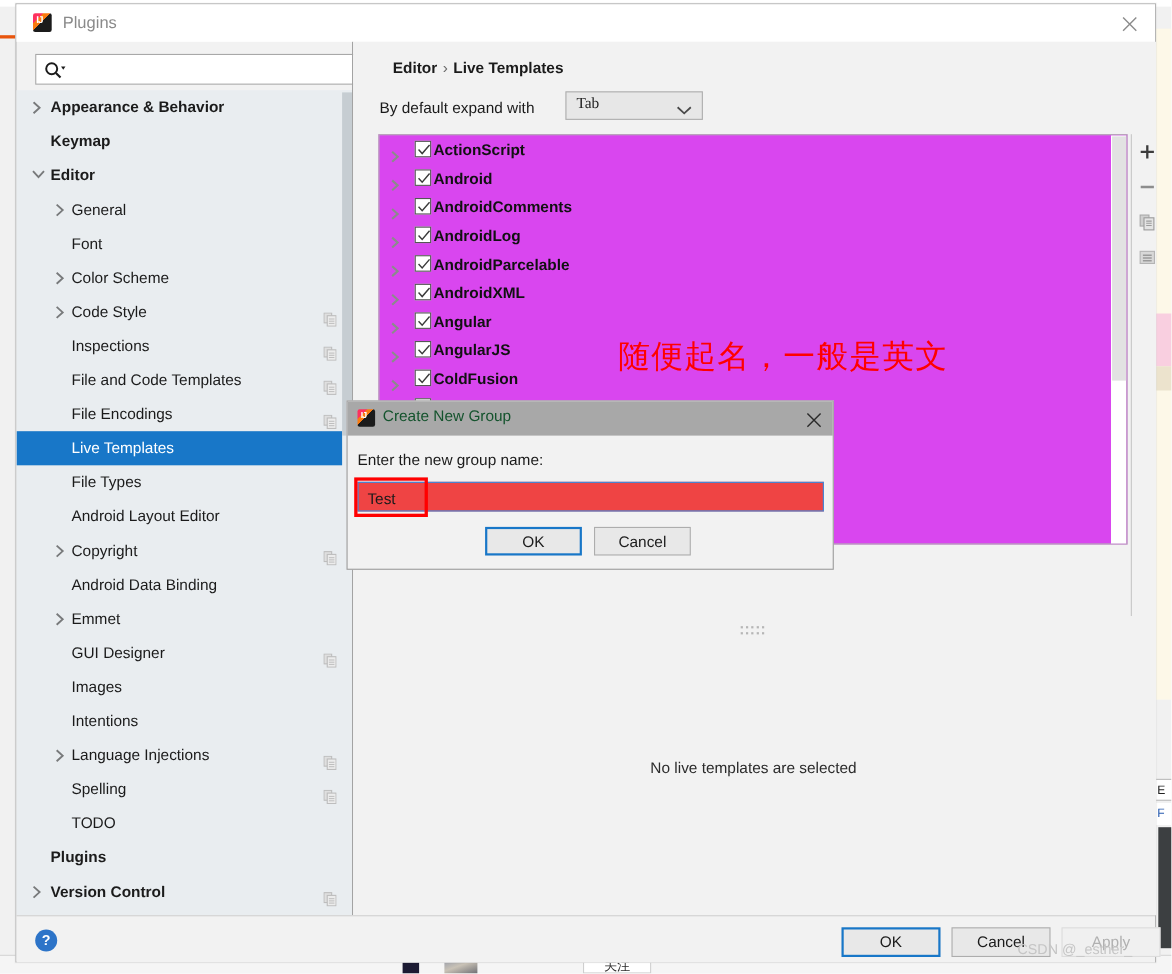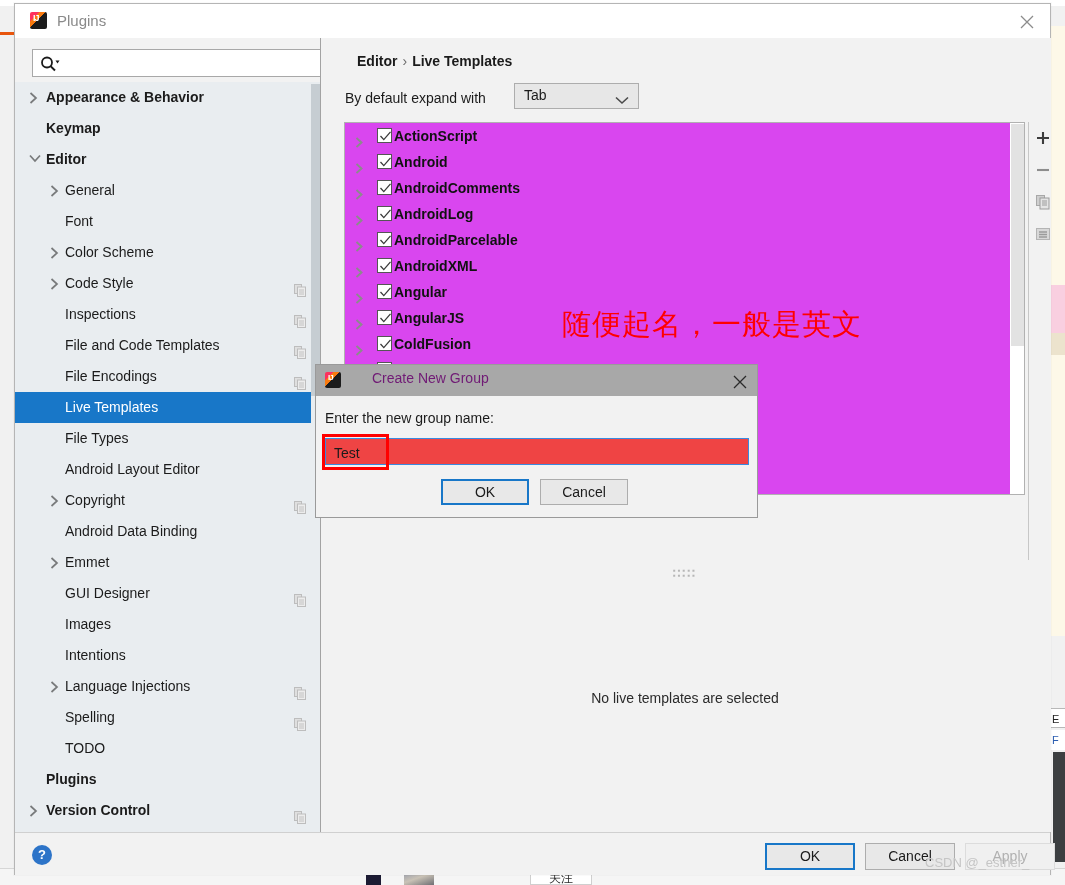--- a/index.html
+++ b/index.html
@@ -164,20 +164,21 @@
   }
   .breadcrumb .sep { color: #6b6b6b; font-weight: normal; margin: 0 5px; }
 
   .expand-label {
     position: absolute; left: 24px; top: 52px; font-size: 14px; color: #1b1b1b;
   }
   .expand-select {
     position: absolute; left: 193px; top: 45px; width: 125px; height: 26px;
     background: #e7e7e7; border: 1px solid #adadad; box-sizing: border-box;
     cursor: default;
+    font-family: Liberation Serif, serif;
   }
   .expand-select .val {
     position: absolute; left: 9px; top: 3px; font-size: 14px; color: #1b1b1b;
   }
   .expand-select .chev { position: absolute; right: 9px; top: 9px; }
 
   
   #tmpl-list {
     position: absolute; left: 23px; top: 84px; width: 681px; height: 373px;
     background: #d946ef; border: 1px solid #b1b1b1; box-sizing: border-box;
@@ -284,21 +285,21 @@
   #modal .m-icon {
     position: absolute; left: 9px; top: 7px; width: 16px; height: 16px;
     border-radius: 2px; overflow: hidden;
     background: linear-gradient(135deg,#fe315d 0%,#fe315d 28%,#f97a0f 28%,#f97a0f 46%,#1b1b1b 46%,#1b1b1b 100%);
   }
   #modal .m-icon::after {
     content: "IJ"; position: absolute; left: 3px; top: 1px;
     font-size: 8px; font-weight: bold; color: #ffffff; letter-spacing: -1px;
   }
   #modal .m-label {
-    position: absolute; left: 32px; top: 5px; font-size: 14px; color: #701a75; margin-left: 24px;
+    position: absolute; left: 32px; top: 5px; font-size: 14px; color: #14532d;
   }
   #modal .m-close {
     position: absolute; right: 4px; top: 4px; width: 26px; height: 24px; cursor: default;
   }
   #modal .m-close svg { position: absolute; left: 6px; top: 6px; }
   #modal .m-prompt {
     position: absolute; left: 9px; top: 45px; font-size: 14px; color: #1b1b1b;
   }
   #modal .m-input-wrap {
     position: absolute; left: 9px; top: 73px; width: 424px; height: 27px;

